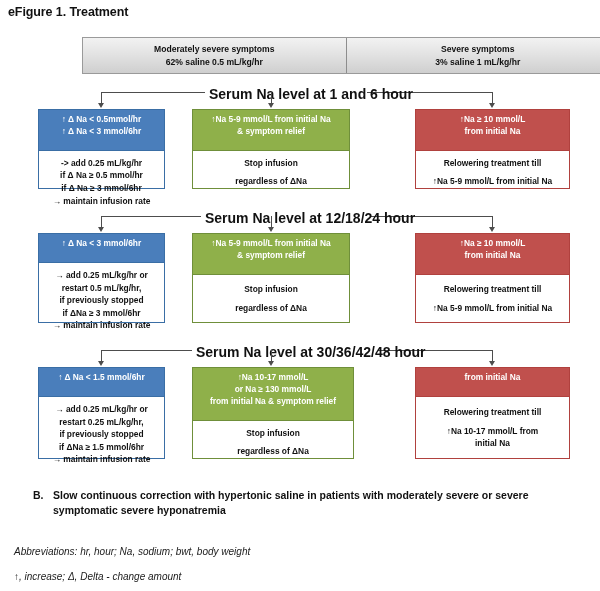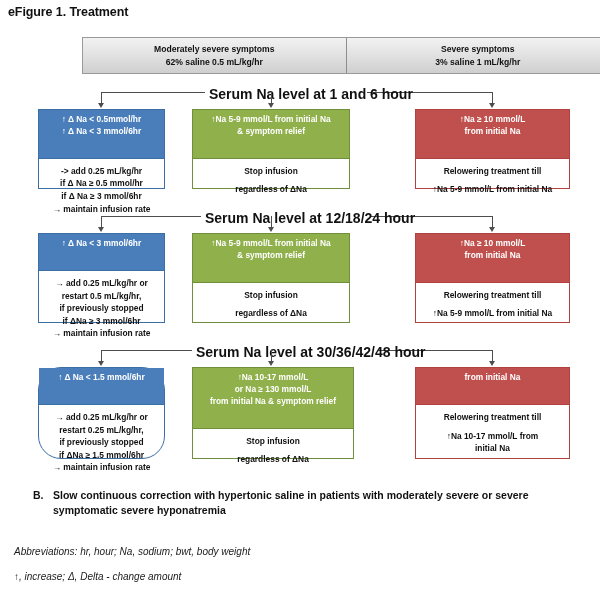--- a/index.html
+++ b/index.html
@@ -106,21 +106,21 @@
     display: flex;
     flex-direction: column;
     background: #ffffff;
   }
   .box-head {
     font-size: 8.4px;
     font-weight: bold;
     color: #ffffff;
     text-align: center;
     line-height: 1.42;
-    padding: 4px 3px 20px 3px;
+    padding: 4px 3px 12px 3px;
   }
   .box-body {
     flex: 1 1 auto;
     font-size: 8.4px;
     font-weight: bold;
     color: #111111;
     text-align: center;
     line-height: 1.5;
     padding: 6px 4px 5px 4px;
     display: flex;
@@ -294,21 +294,21 @@
     <div class="rail-line-right" style="left:366px; width:127px;"></div>
     <div class="rail-label" style="left:192px; width:178px;">Serum Na level at 30/36/42/48 hour</div>
     <div class="rail-drop" style="left:101px; height:12px;"></div>
     <div class="rail-drop" style="left:271px; height:12px;"></div>
     <div class="rail-drop" style="left:492px; height:12px;"></div>
     <div class="arrow-head" style="left:98px;  top:19px;"></div>
     <div class="arrow-head" style="left:268px; top:19px;"></div>
     <div class="arrow-head" style="left:489px; top:19px;"></div>
   </div>
 
-  <div class="box blue" style="left:38px; top:25px; width:127px; height:92px;border-radius:23px;">
+  <div class="box blue" style="left:38px; top:25px; width:127px; height:92px;">
     <div class="box-head">
       <div class="line">↑ Δ Na &lt; 1.5 mmol/6hr</div>
     </div>
     <div class="box-body">
       <div class="line">→ add 0.25 mL/kg/hr or</div>
       <div class="line">restart 0.25 mL/kg/hr,</div>
       <div class="line">if previously stopped</div>
       <div class="line">if ΔNa ≥ 1.5 mmol/6hr</div>
       <div class="line">→ maintain infusion rate</div>
     </div>

